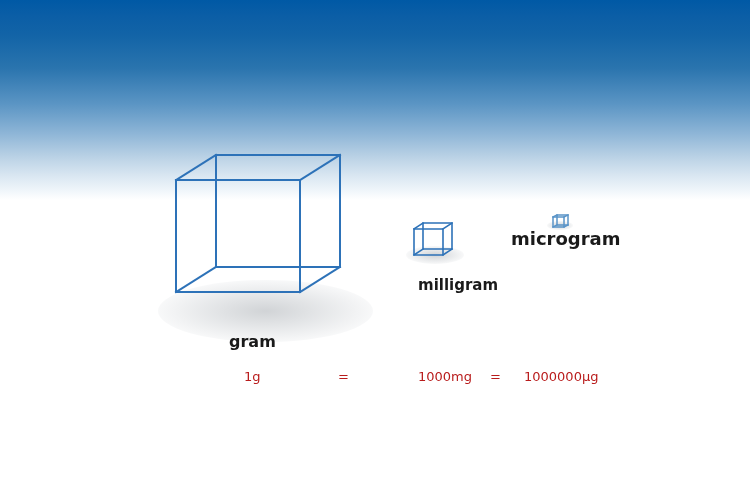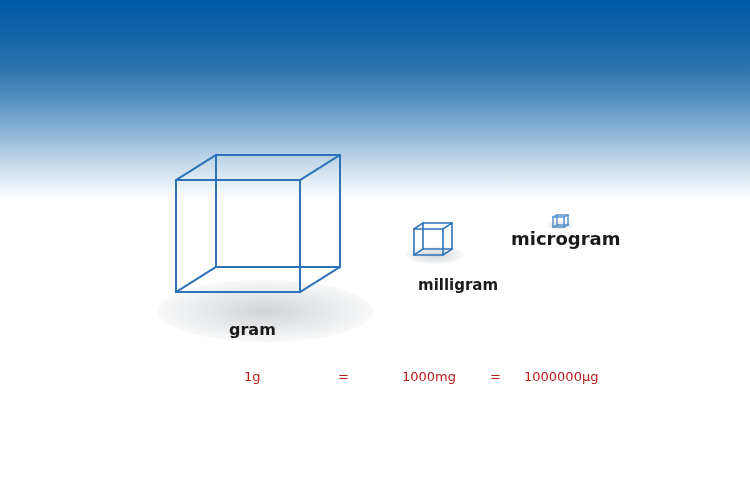--- a/index.html
+++ b/index.html
@@ -94,21 +94,21 @@
   
   .unit-label {
     position: absolute;
     font-family: "DejaVu Sans", sans-serif;
     font-weight: bold;
     color: #1a1a1a;
     white-space: nowrap;
   }
   #label-gram {
     left: 229px;
-    top: 320px;
+    top: 332px;
     font-size: 16px;
   }
   #label-milligram {
     left: 390px;
     top: 276px;
     font-size: 15px;
     margin-left: 28px;
   }
   #label-microgram {
     left: 511px;
@@ -126,21 +126,21 @@
     font-size: 13px;
     color: #b91c1c;
   }
   #equation span {
     position: absolute;
     top: 0;
     white-space: nowrap;
   }
   #eq-gram-value   { left: 14px; }
   #eq-equals-one   { left: 108px; }
-  #eq-milligram-value { left: 172px; }
+  #eq-milligram-value { left: 188px; }
   #eq-equals-two   { left: 260px; }
   #eq-microgram-value { left: 294px; text-align: right; }
 
   
   #footer {
     position: absolute;
     left: 8px;
     top: 481px;
     font-size: 11px;
     color: #9a9a9a;

